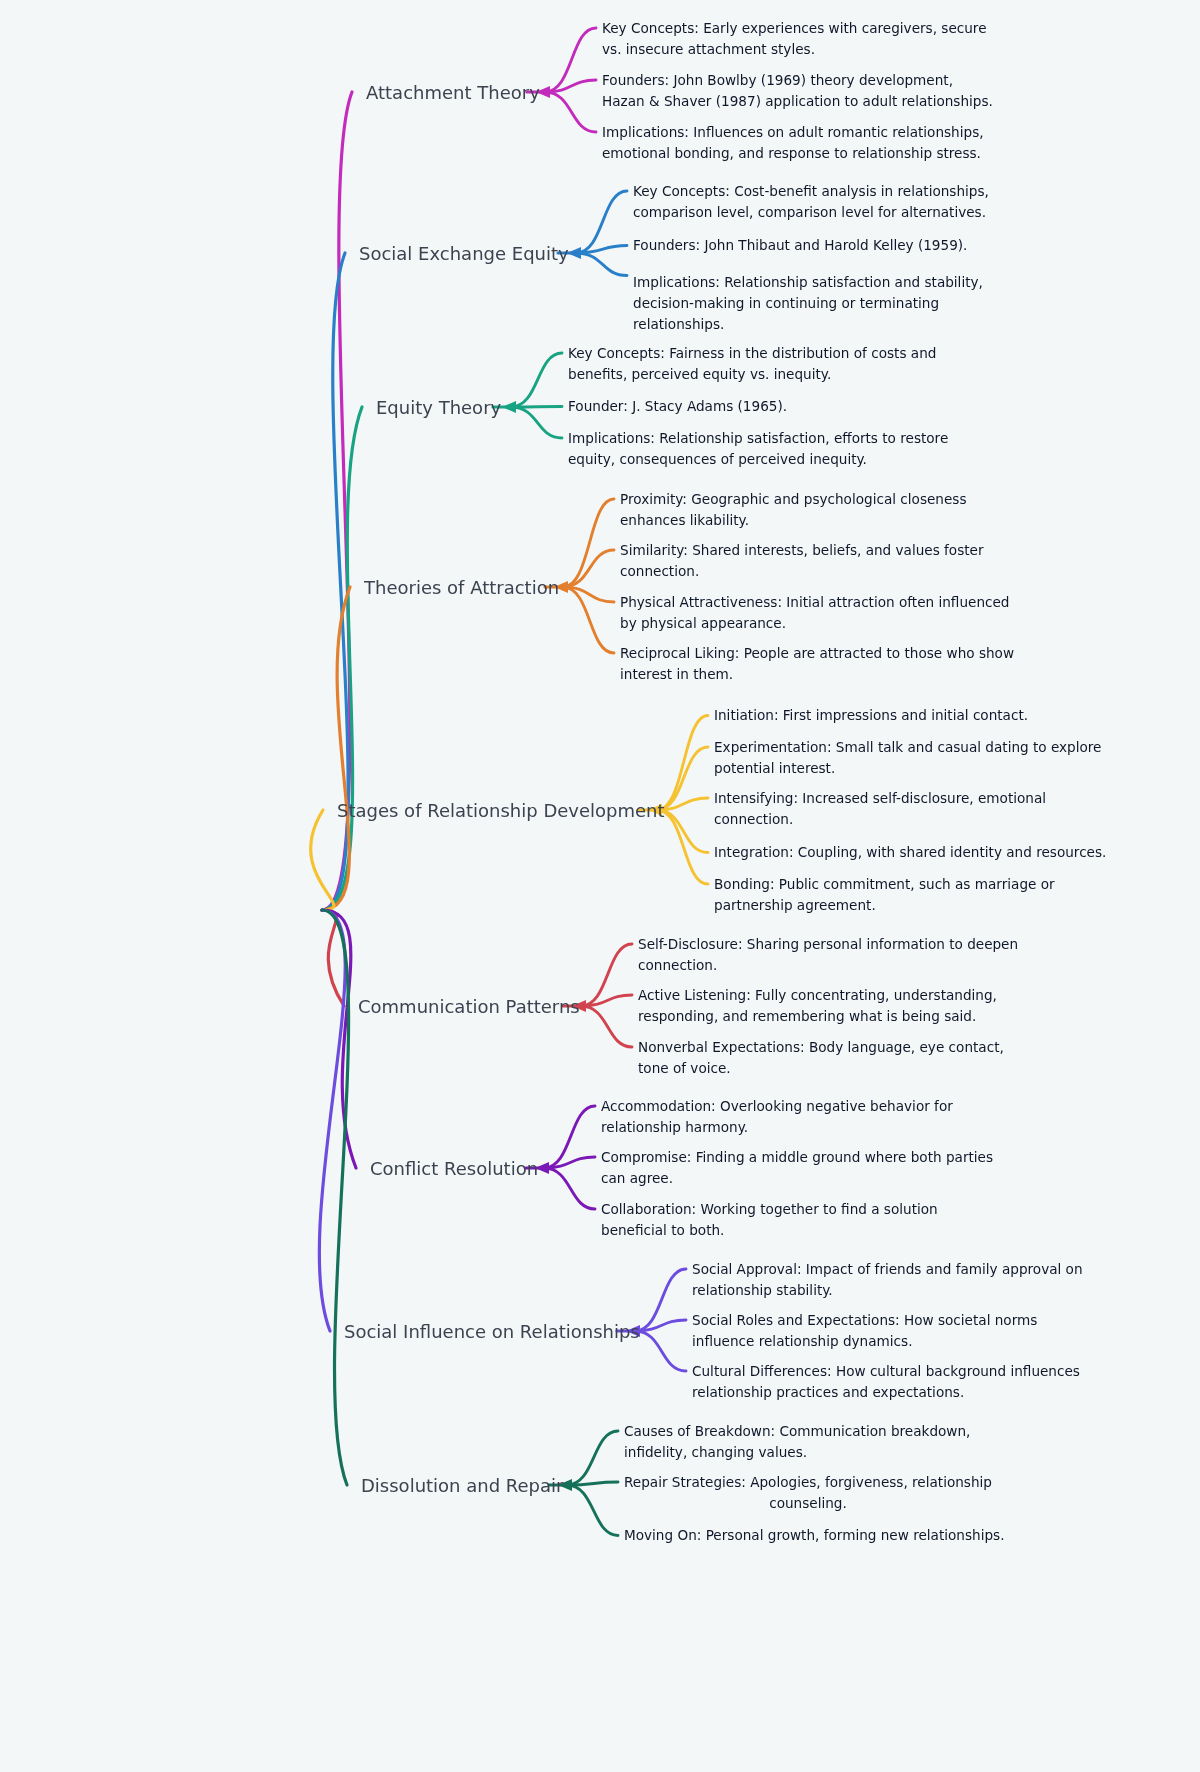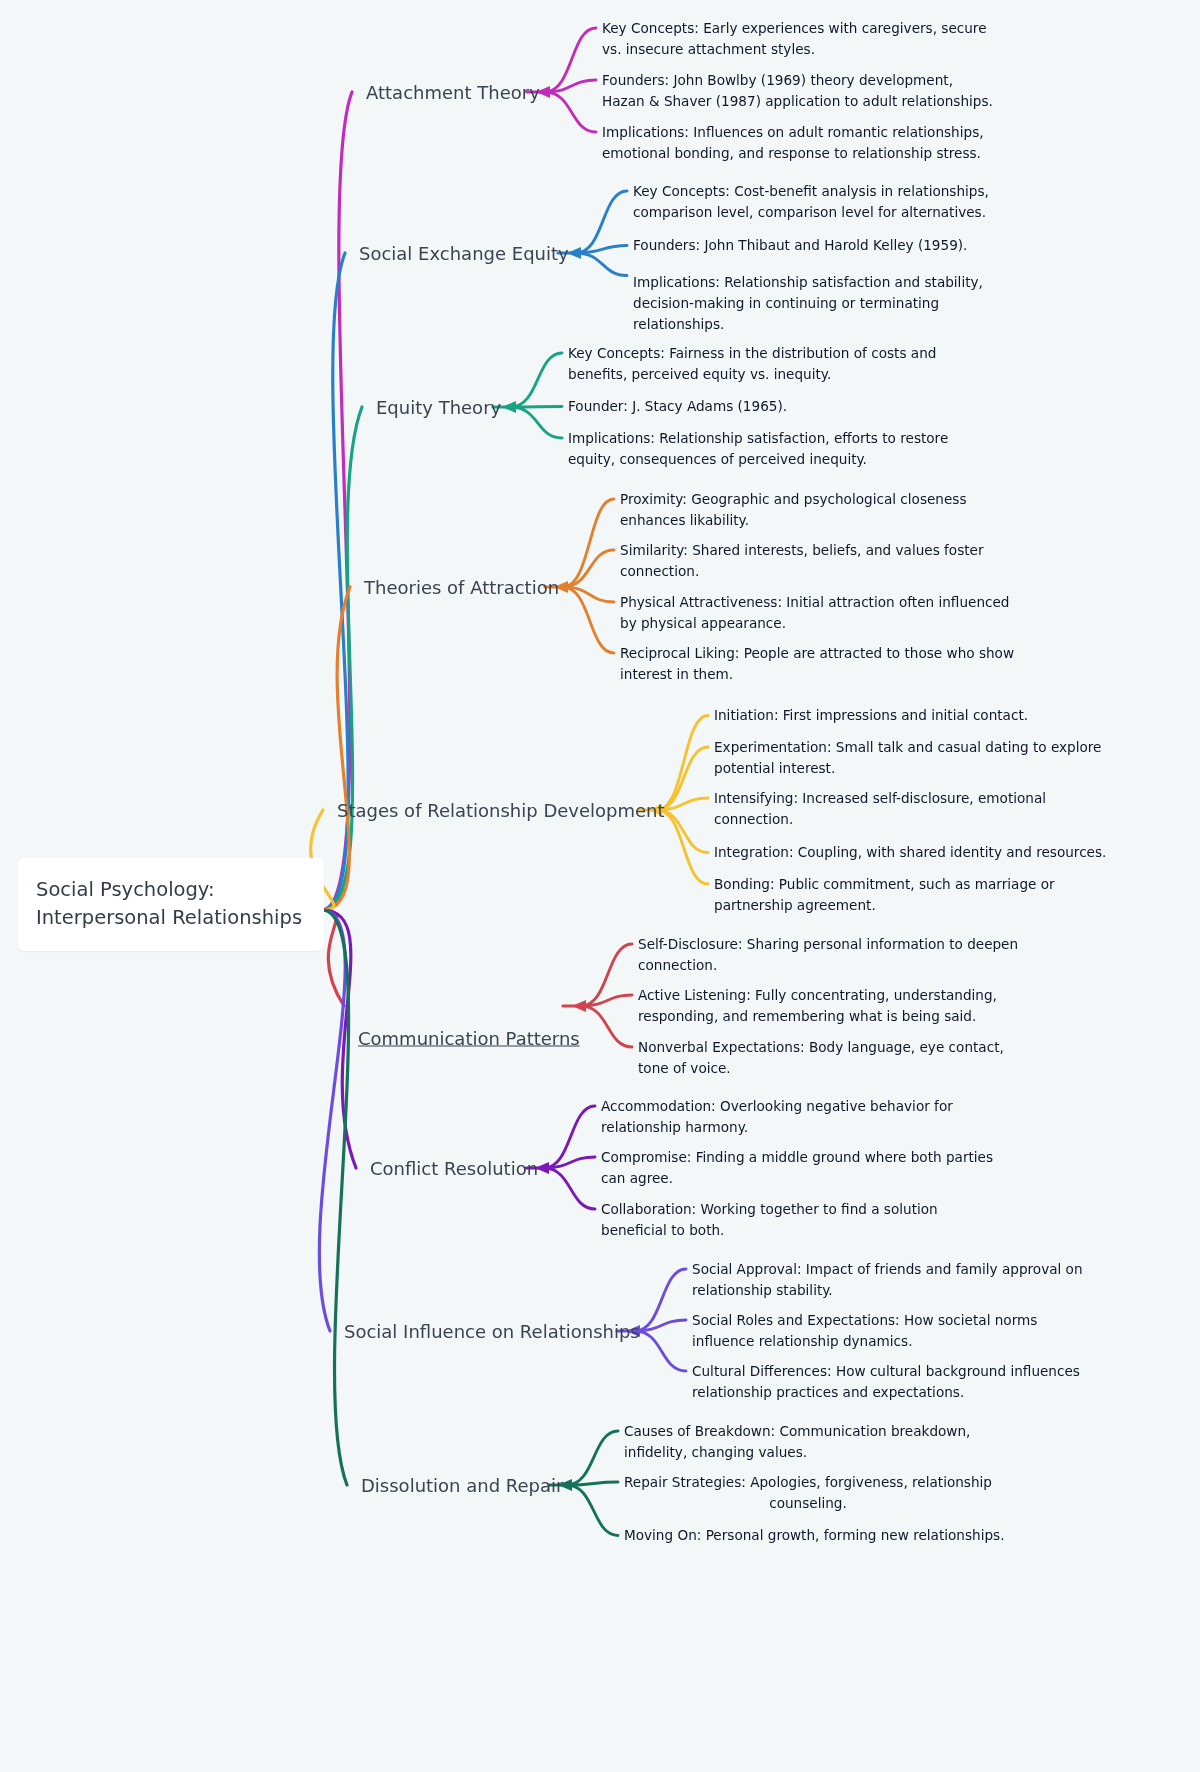--- a/index.html
+++ b/index.html
@@ -97,23 +97,20 @@
       <path d="M 635 1331 C 663.05 1331, 660.5 1269, 686 1269" fill="none" stroke="#6d4ce0" stroke-width="2.9" stroke-linecap="round"></path>
       <path d="M 635 1331 C 663.05 1331, 660.5 1320, 686 1320" fill="none" stroke="#6d4ce0" stroke-width="2.9" stroke-linecap="round"></path>
       <path d="M 635 1331 C 663.05 1331, 660.5 1371, 686 1371" fill="none" stroke="#6d4ce0" stroke-width="2.9" stroke-linecap="round"></path>
       <path d="M 322 910 C 388 910, 305 1377, 347 1485" fill="none" stroke="#15715a" stroke-width="3.2" stroke-linecap="round"></path>
       <path d="M 558 1485 L 572 1479 L 572 1491 Z" fill="#15715a"></path>
       <path d="M 549 1485 L 571 1485" fill="none" stroke="#15715a" stroke-width="3.2" stroke-linecap="round"></path>
       <path d="M 567 1485 C 595.05 1485, 592.5 1431, 618 1431" fill="none" stroke="#15715a" stroke-width="2.9" stroke-linecap="round"></path>
       <path d="M 567 1485 C 595.05 1485, 592.5 1482, 618 1482" fill="none" stroke="#15715a" stroke-width="2.9" stroke-linecap="round"></path>
       <path d="M 567 1485 C 595.05 1485, 592.5 1535.5, 618 1535.5" fill="none" stroke="#15715a" stroke-width="2.9" stroke-linecap="round"></path>
     </svg>
-  <div class="node root-node">
-    <span>Social Psychology: Interpersonal Relationships</span>
-  </div>
   <div id="branch-layer">
       <div class="branch-label" style="top: 92px; left: 366px;">Attachment Theory</div>
       <div class="leaf-label" style="left: 602px; top: 39px;">Key Concepts: Early experiences with caregivers, secure
 vs. insecure attachment styles.</div>
       <div class="leaf-label" style="left: 602px; top: 91px;">Founders: John Bowlby (1969) theory development,
 Hazan &amp; Shaver (1987) application to adult relationships.</div>
       <div class="leaf-label" style="left: 602px; top: 143px;">Implications: Influences on adult romantic relationships,
 emotional bonding, and response to relationship stress.</div>
       <div class="branch-label" style="top: 253px; left: 359px;">Social Exchange Equity</div>
       <div class="leaf-label" style="left: 633px; top: 202px;">Key Concepts: Cost-benefit analysis in relationships,
@@ -139,21 +136,21 @@
 interest in them.</div>
       <div class="branch-label" style="top: 810px; left: 337px;">Stages of Relationship Development</div>
       <div class="leaf-label" style="left: 714px; top: 716px;">Initiation: First impressions and initial contact.</div>
       <div class="leaf-label" style="left: 714px; top: 758px;">Experimentation: Small talk and casual dating to explore
 potential interest.</div>
       <div class="leaf-label" style="left: 714px; top: 809px;">Intensifying: Increased self-disclosure, emotional
 connection.</div>
       <div class="leaf-label" style="left: 714px; top: 853px;">Integration: Coupling, with shared identity and resources.</div>
       <div class="leaf-label" style="left: 714px; top: 895px;">Bonding: Public commitment, such as marriage or
 partnership agreement.</div>
-      <div class="branch-label" style="top: 1038px; left: 358px; text-decoration: underline;">Communication Patterns</div>
+      <div class="branch-label" style="top: 1006px; left: 358px;">Communication Patterns</div>
       <div class="leaf-label" style="left: 638px; top: 955px;">Self-Disclosure: Sharing personal information to deepen
 connection.</div>
       <div class="leaf-label" style="left: 638px; top: 1006px;">Active Listening: Fully concentrating, understanding,
 responding, and remembering what is being said.</div>
       <div class="leaf-label" style="left: 638px; top: 1058px;">Nonverbal Expectations: Body language, eye contact,
 tone of voice.</div>
       <div class="branch-label" style="top: 1168px; left: 370px;">Conflict Resolution</div>
       <div class="leaf-label" style="left: 601px; top: 1117px;">Accommodation: Overlooking negative behavior for
 relationship harmony.</div>
       <div class="leaf-label" style="left: 601px; top: 1168px;">Compromise: Finding a middle ground where both parties

